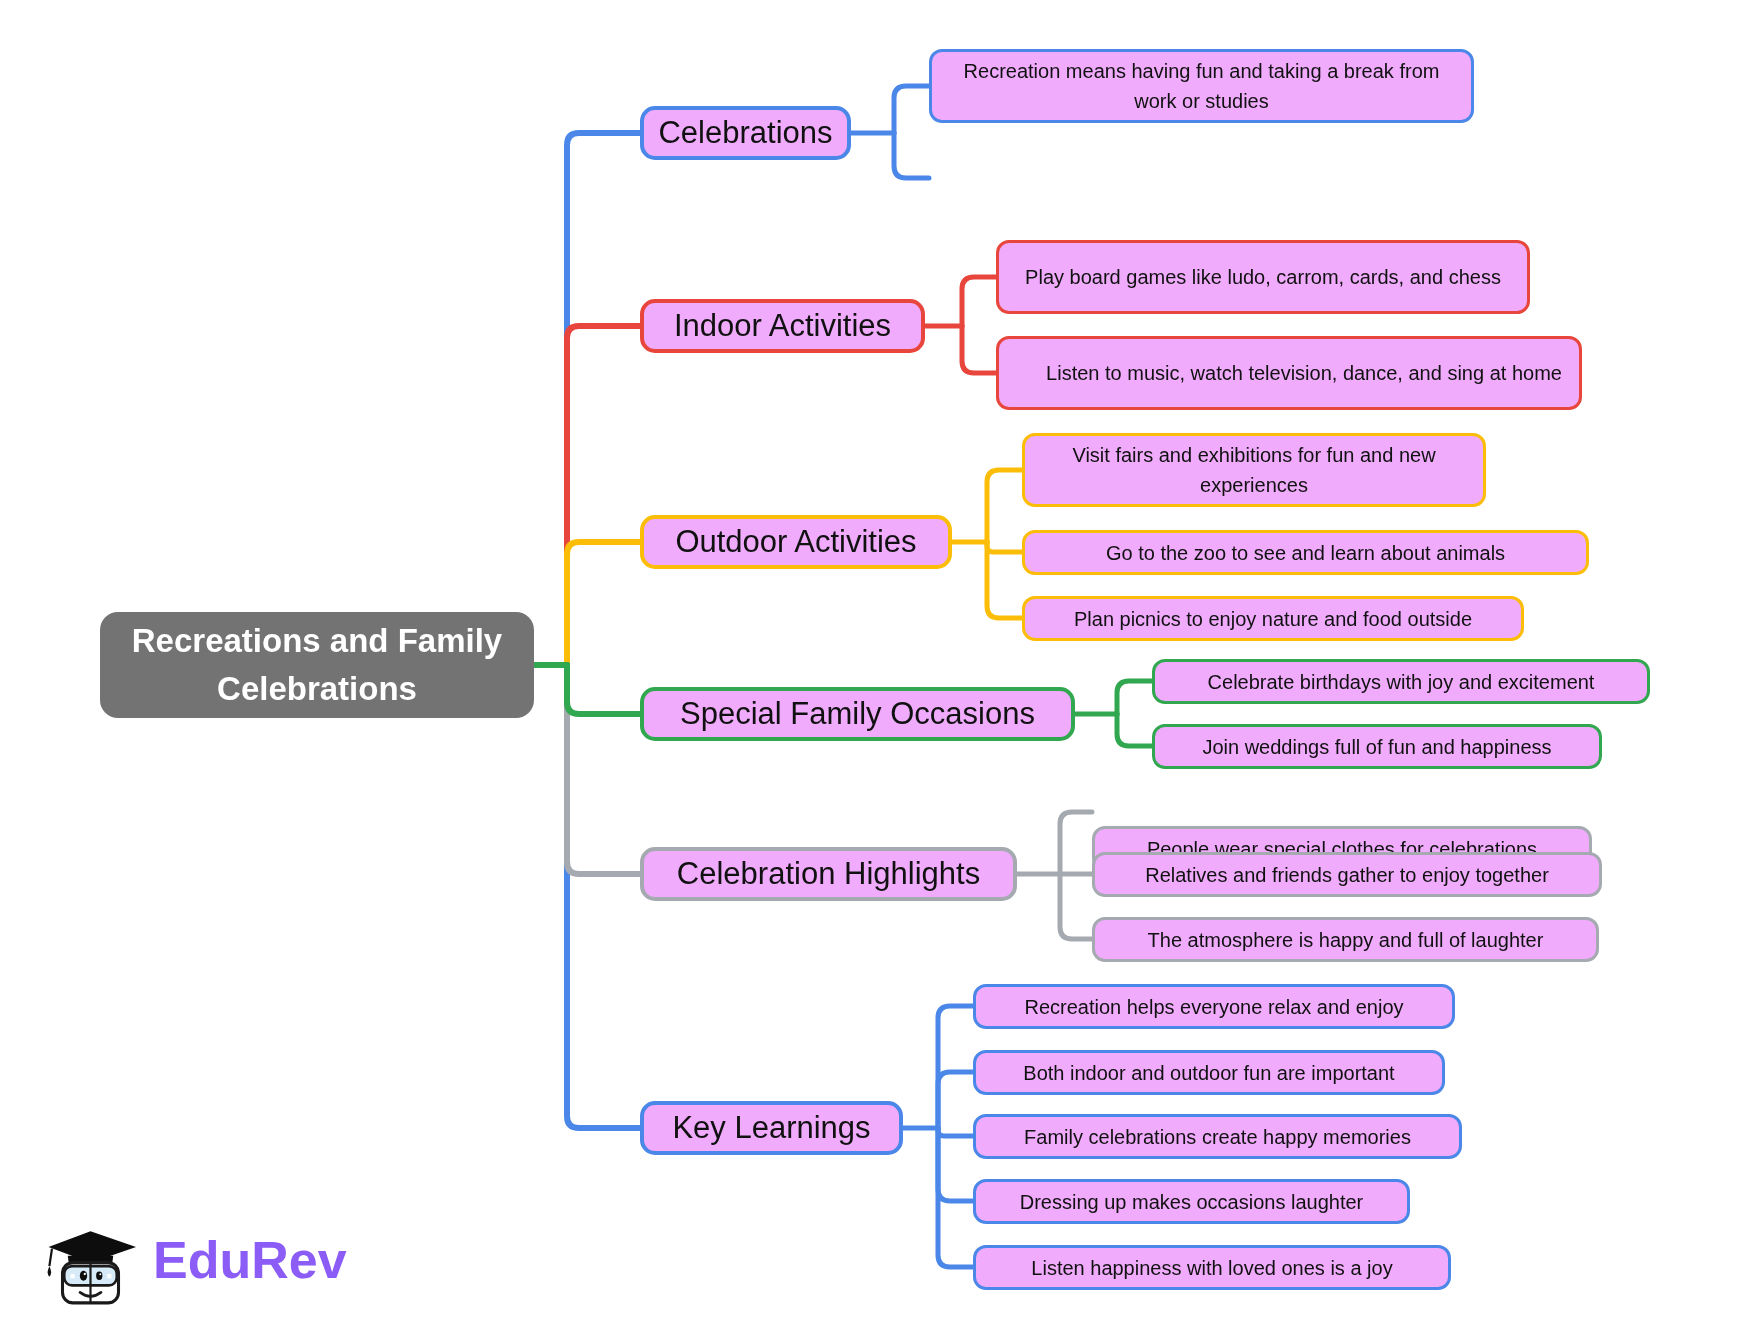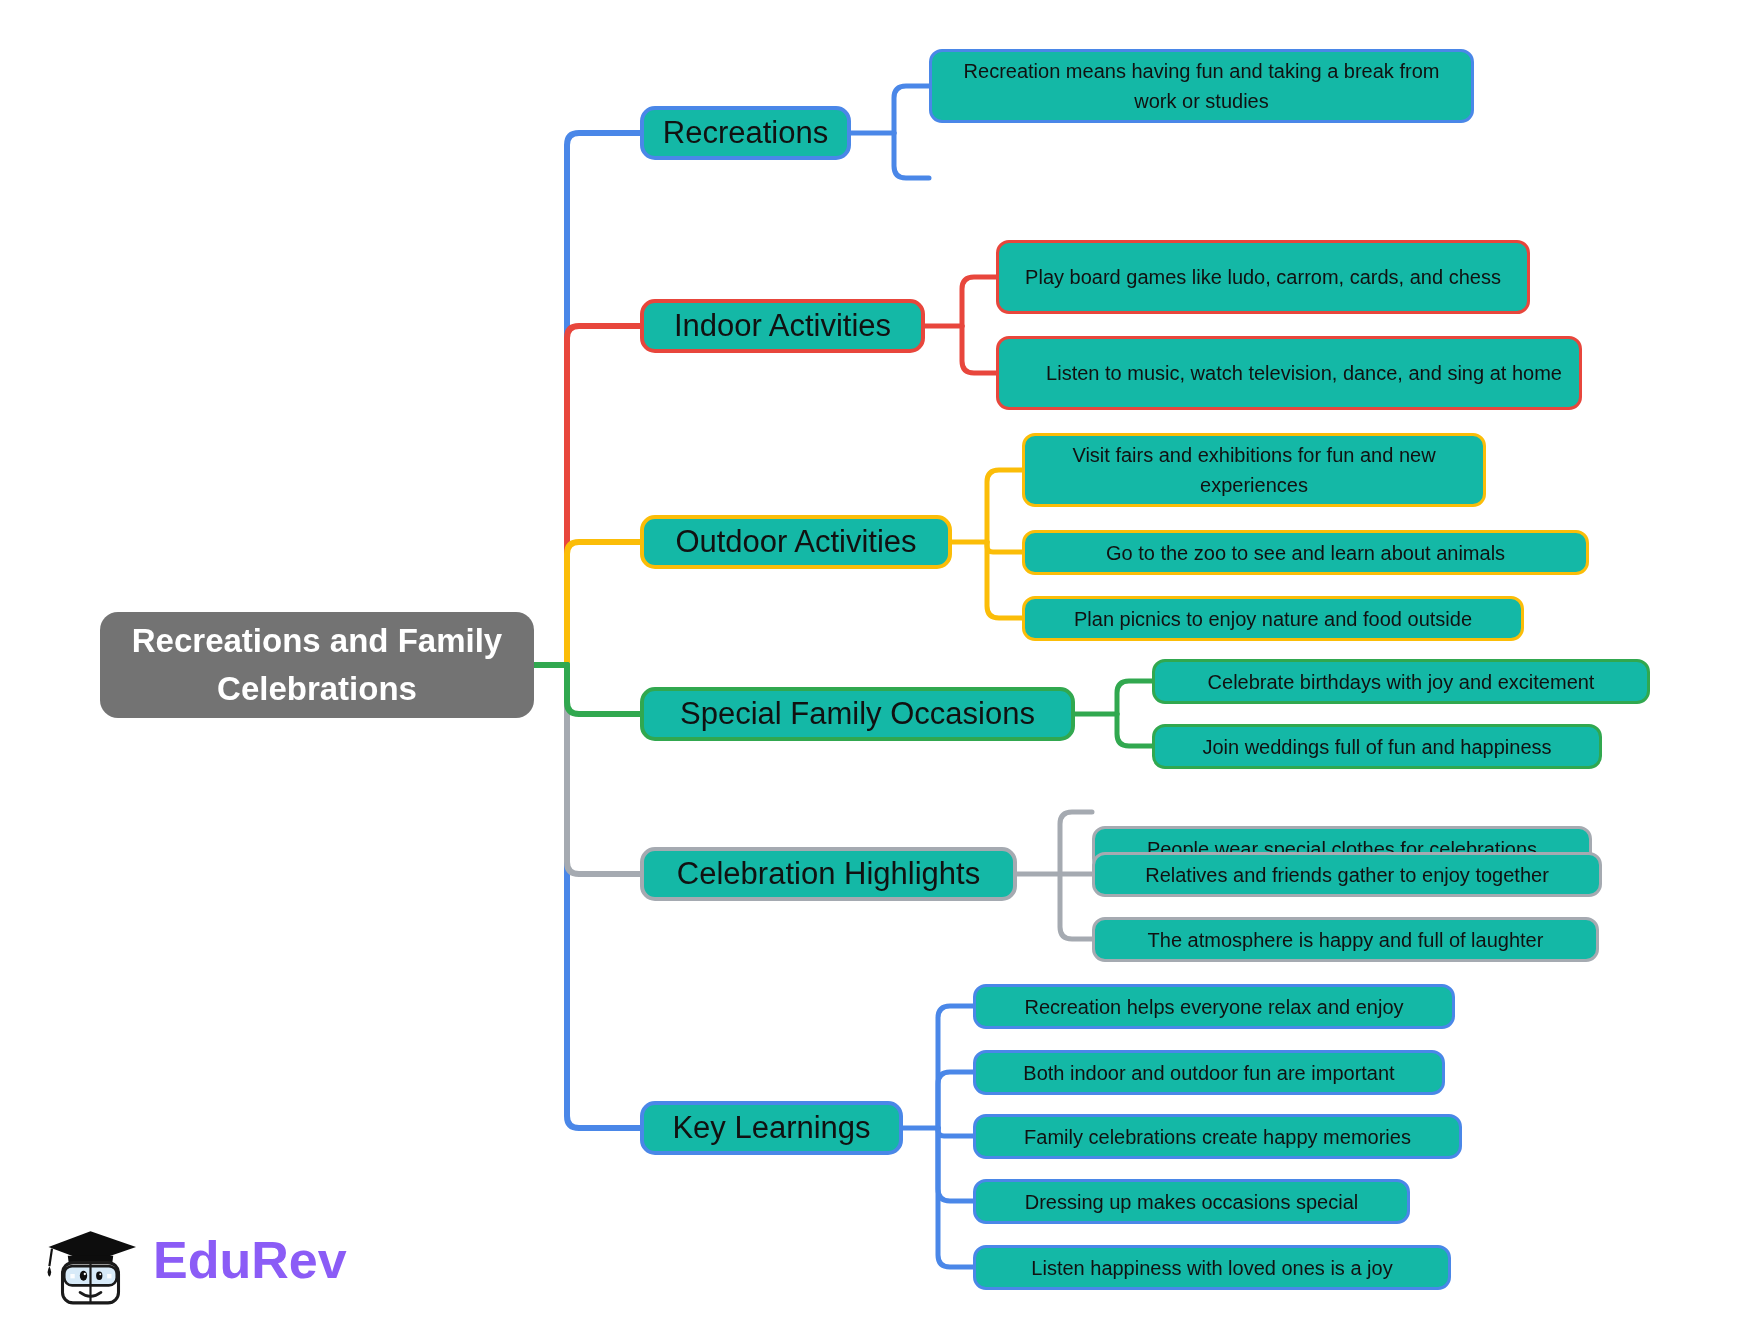--- a/index.html
+++ b/index.html
@@ -9,21 +9,21 @@
     background:#ffffff;
     font-family:"Liberation Sans", sans-serif;
     overflow:hidden;
   }
   svg.wires{position:absolute;left:0;top:0;pointer-events:none;}
   .node{
     position:absolute;
     box-sizing:border-box;
     display:flex;align-items:center;justify-content:center;
     text-align:center;
-    background:#14b8a6;
+    background:#f0abfc;
     color:#111111;
     cursor:pointer;
   }
   .root-node{
     background:#737373;
     color:#ffffff;
     font-weight:bold;
     font-size:33px;
     line-height:1.45;
     border-radius:18px;
@@ -111,21 +111,21 @@
       <path d="M938 1128 V1189 Q938 1201 950 1201 H973"></path>
       <path d="M938 1128 V1255 Q938 1267 950 1267 H973"></path>
     </g>
   </svg>
 
   <div class="node root-node" style="left:100px;top:612px;width:434px;height:106px;">
     <span>Recreations and Family Celebrations</span>
   </div>
 
   <div class="node branch-node c-blue" style="left:640px;top:106px;width:211px;height:54px;">
-    <span>Recreations</span>
+    <span>Celebrations</span>
   </div>
   <div class="node child-node c-blue" style="left:929px;top:49px;width:545px;height:74px;">
     <span>Recreation means having fun and taking a break from work or studies</span>
   </div>
 
   <div class="node branch-node c-red" style="left:640px;top:299px;width:285px;height:54px;">
     <span>Indoor Activities</span>
   </div>
   <div class="node child-node c-red" style="left:996px;top:240px;width:534px;height:74px;">
     <span>Play board games like ludo, carrom, cards, and chess</span>
@@ -176,21 +176,21 @@
   <div class="node child-node c-blue" style="left:973px;top:984px;width:482px;height:45px;">
     <span>Recreation helps everyone relax and enjoy</span>
   </div>
   <div class="node child-node c-blue" style="left:973px;top:1050px;width:472px;height:45px;">
     <span>Both indoor and outdoor fun are important</span>
   </div>
   <div class="node child-node c-blue" style="left:973px;top:1114px;width:489px;height:45px;">
     <span>Family celebrations create happy memories</span>
   </div>
   <div class="node child-node c-blue" style="left:973px;top:1179px;width:437px;height:45px;">
-    <span>Dressing up makes occasions special</span>
+    <span>Dressing up makes occasions laughter</span>
   </div>
   <div class="node child-node c-blue" style="left:973px;top:1245px;width:478px;height:45px;">
     <span>Listen happiness with loved ones is a joy</span>
   </div>
 
   <div class="logo">
     <svg width="105" height="100" viewBox="0 0 120 110">
 
       <path d="M16 42 L13 62" stroke="#111" stroke-width="2.5" fill="none"></path>
       <path d="M13 62 q-4 8 0 12 q4 -4 0 -12" fill="#111"></path>

